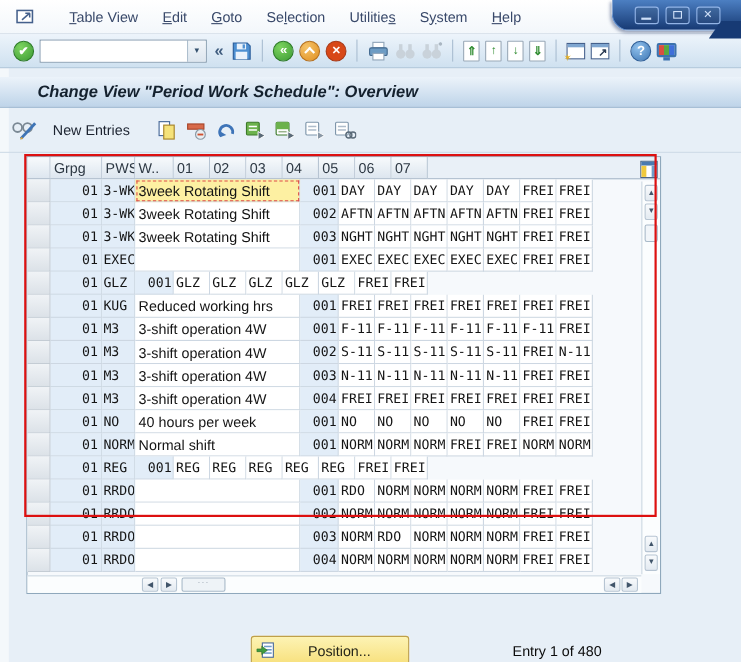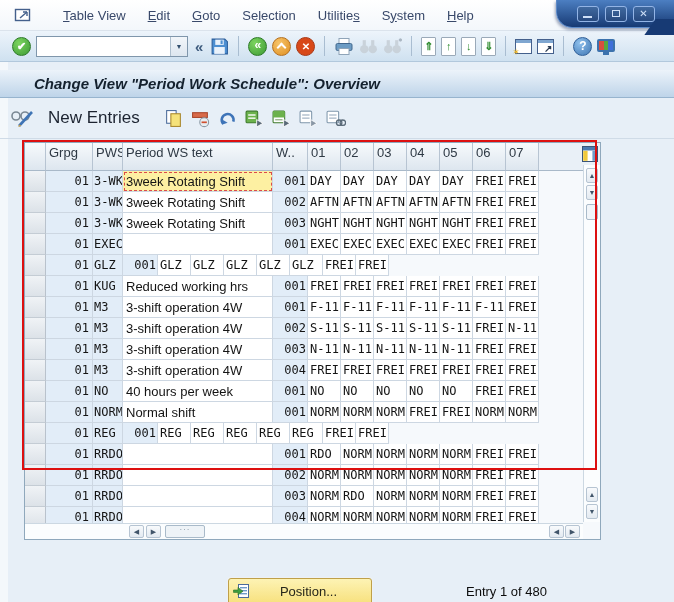--- a/index.html
+++ b/index.html
@@ -42,29 +42,29 @@
   .helpc{width:19px;height:19px;border-radius:50%;background:radial-gradient(circle at 35% 30%,#8fc0ec,#3f77b4);border:1px solid #2f5f98;color:#fff;font-weight:bold;font-size:12px;display:flex;align-items:center;justify-content:center;}
   .mon{position:relative;width:18px;height:13px;border:2px solid #3c72ad;border-radius:2px;background:linear-gradient(90deg,#d94f3f 0 34%,#58a83f 34% 67%,#3f6fd9 67%);flex:0 0 auto;margin-top:-2px;}
   .mon:after{content:"";position:absolute;left:4px;bottom:-5px;width:6px;height:3px;background:#3c72ad;}
 
   
   .titlebar{position:absolute;top:70px;left:0;right:0;height:28px;background:linear-gradient(#ecf3fa,#bed4e9);border-bottom:1px solid #97b4ce;display:flex;align-items:center;padding-left:34px;z-index:2;}
   .titlebar .t{font-style:italic;font-weight:bold;font-size:15px;color:#14212e;}
 
   
   .apptb{position:absolute;top:98px;left:0;right:0;height:41px;display:flex;align-items:center;padding-left:10px;gap:8px;border-bottom:1px solid #cfdbe7;z-index:2;}
-  .newentries{font-size:17px;color:#1c2330;padding:2px 4px;margin-right:12px;}
+  .newentries{font-size:13px;color:#1c2330;padding:2px 4px;margin-right:12px;}
   .aicon{flex:0 0 auto;display:flex;align-items:center;justify-content:center;}
 
   
   .leftstrip{position:absolute;left:0;top:62px;bottom:0;width:8px;background:#f4f8fb;}
 
   
   .tframe{position:absolute;left:24px;top:142px;width:577px;height:398px;background:#f6f9fc;border:1px solid #8fa8bc;z-index:1;}
-  .thead{display:flex;height:28px;}
+  .thead{display:flex;height:20px;}
   .th{background:linear-gradient(#f7fafc,#dde6ef);border-right:1px solid #b7c4d2;border-bottom:1px solid #a9b9c9;font-size:13px;color:#2e3944;padding:2px 0 0 3px;overflow:hidden;white-space:nowrap;}
   .hfill{flex:1;background:#e9f0f7;border-bottom:1px solid #a9b9c9;}
   .tbody{height:357px;background:#f6f9fc;overflow:hidden;}
   .trow{display:flex;height:21px;}
   .tc{border-right:1px solid #cdd7e2;border-bottom:1px solid #cdd7e2;background:#fff;font:12px "DejaVu Sans Mono",monospace;color:#141414;padding-top:3px;overflow:hidden;white-space:nowrap;}
   .c-sel{width:21px;}
   .tc.c-sel{background:linear-gradient(#f0f3f6,#dce2e8);border-right:1px solid #b9c2cc;border-bottom:1px solid #c4ccd4;}
   .c-grpg{width:47px;}
   .tc.c-grpg{background:#e2edf8;text-align:right;padding-right:3px;}
   .c-pws{width:30px;}
@@ -249,21 +249,20 @@
     <circle cx="12.5" cy="13" r="2.6" fill="none" stroke="#5a6a78" stroke-width="1.2"></circle>
     <circle cx="17" cy="13" r="2.6" fill="none" stroke="#5a6a78" stroke-width="1.2" transform="translate(-1,0)"></circle>
   </svg>
 </div>
 
 <div class="tframe">
   <div class="thead">
       <div class="th c-sel"></div>
       <div class="th c-grpg">Grpg</div>
       <div class="th c-pws">PWS</div>
-      <div class="th c-text">Period WS text</div>
       <div class="th c-w">W..</div>
       <div class="th c-day">01</div>
       <div class="th c-day">02</div>
       <div class="th c-day">03</div>
       <div class="th c-day">04</div>
       <div class="th c-day">05</div>
       <div class="th c-day">06</div>
       <div class="th c-day">07</div>
       <div class="hfill"></div>
     </div>

